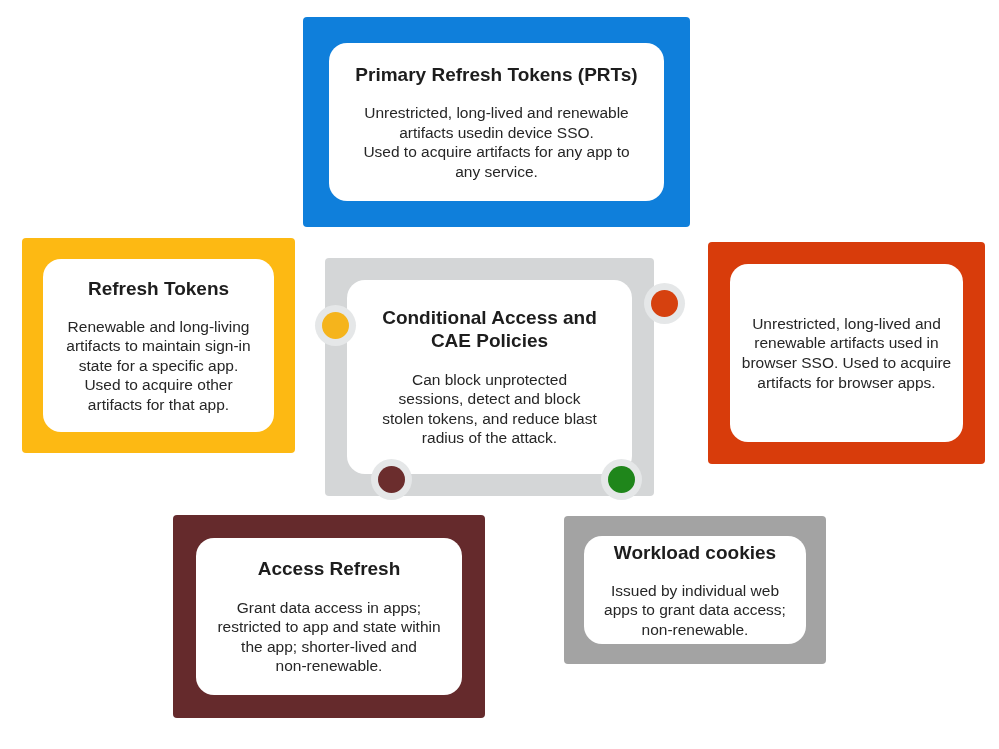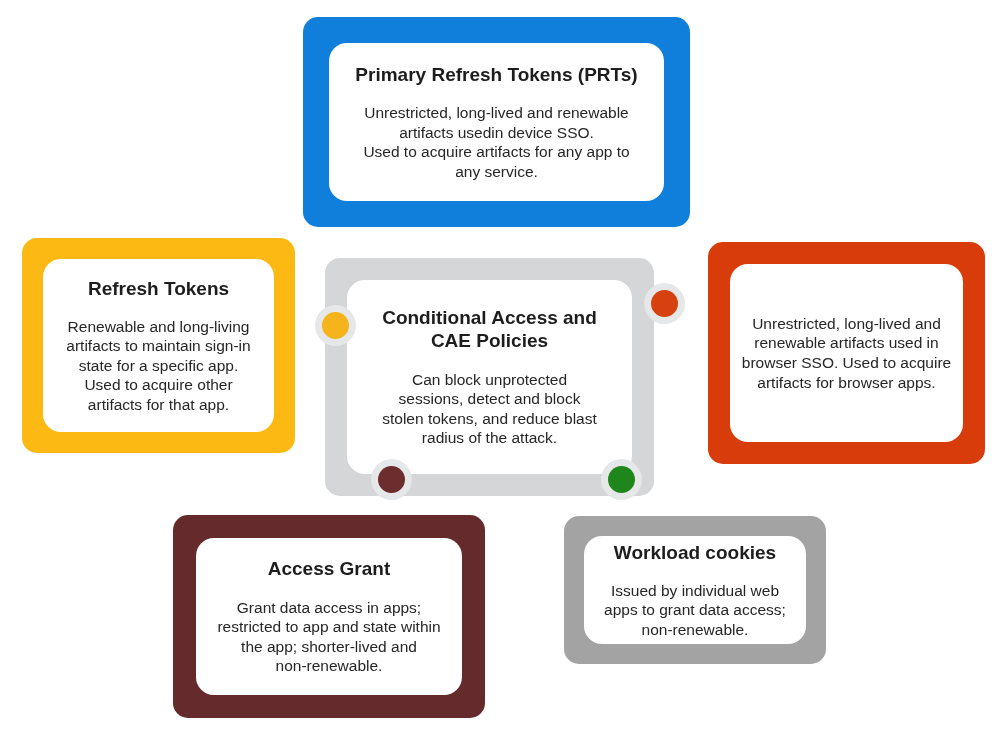--- a/index.html
+++ b/index.html
@@ -10,21 +10,21 @@
   }
   #canvas {
     position: relative;
     width: 999px;
     height: 749px;
     background: #ffffff;
     overflow: hidden;
   }
   .token-box {
     position: absolute;
-    border-radius: 15px;
+    border-radius: 4px;
     box-sizing: border-box;
   }
   .token-box .inner {
     position: absolute;
     background: #ffffff;
     border-radius: 18px;
     display: flex;
     flex-direction: column;
     justify-content: center;
     align-items: center;
@@ -133,21 +133,21 @@
     <div class="inner">
       <div class="body-text">Unrestricted, long-lived and
 renewable artifacts used in
 browser SSO. Used to acquire
 artifacts for browser apps.</div>
     </div>
   </div>
 
   <div class="token-box" id="box-access">
     <div class="inner">
-      <div class="title">Access Grant</div>
+      <div class="title">Access Refresh</div>
       <div class="body-text">Grant data access in apps;
 restricted to app and state within
 the app; shorter-lived and
 non-renewable.</div>
     </div>
   </div>
 
   <div class="token-box" id="box-workload">
     <div class="inner">
       <div class="title">Workload cookies</div>

